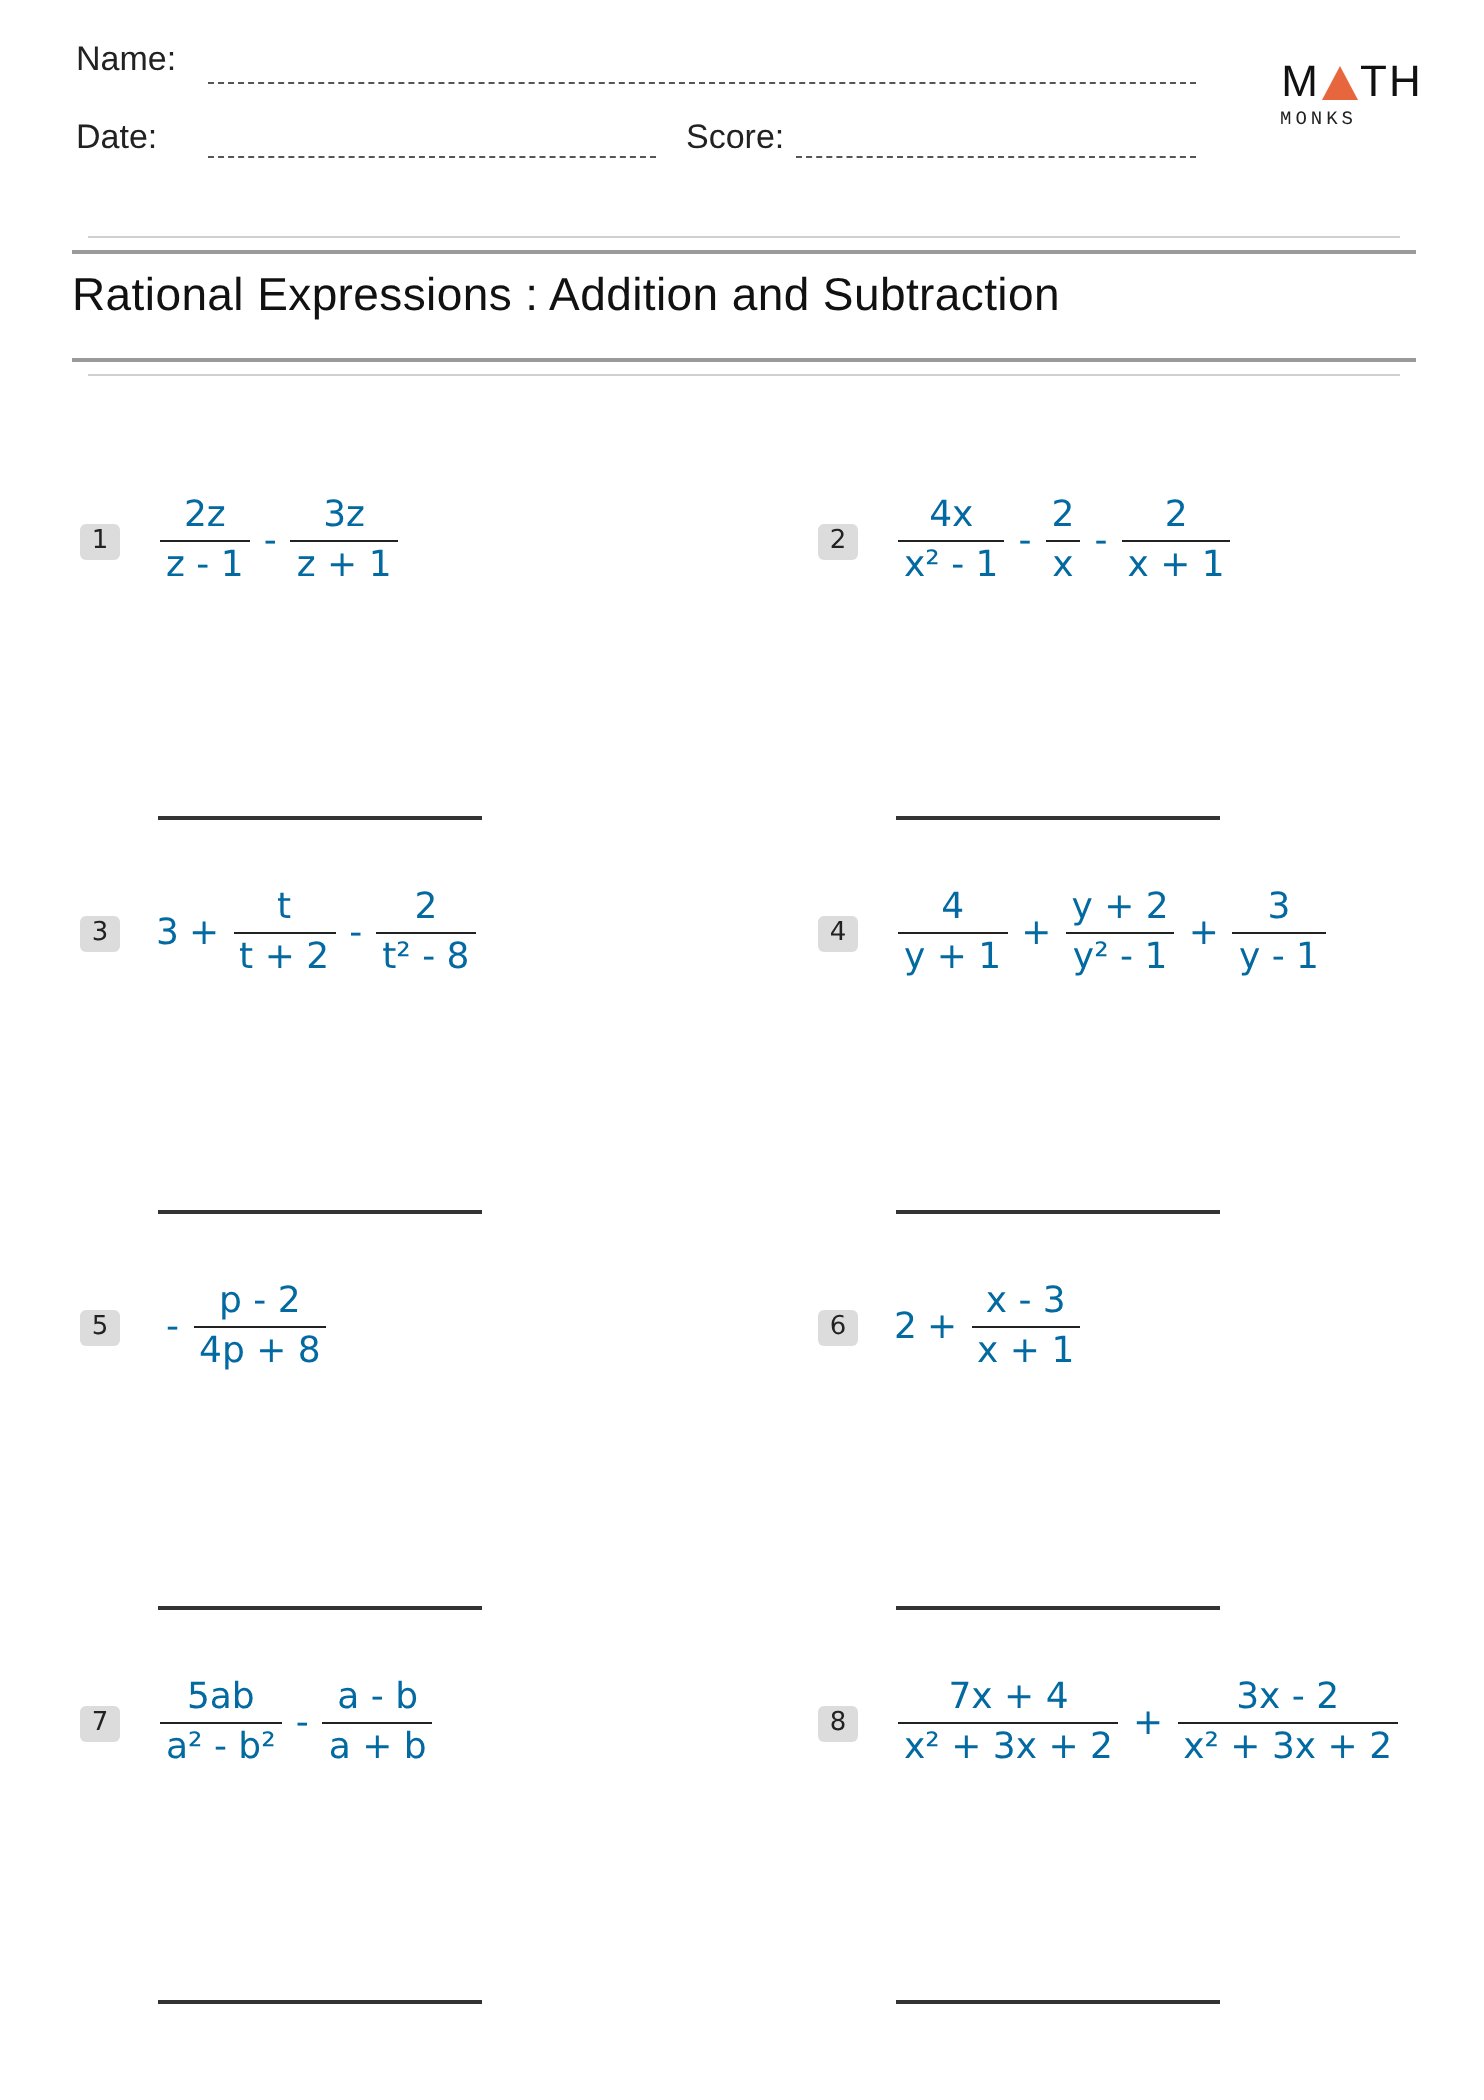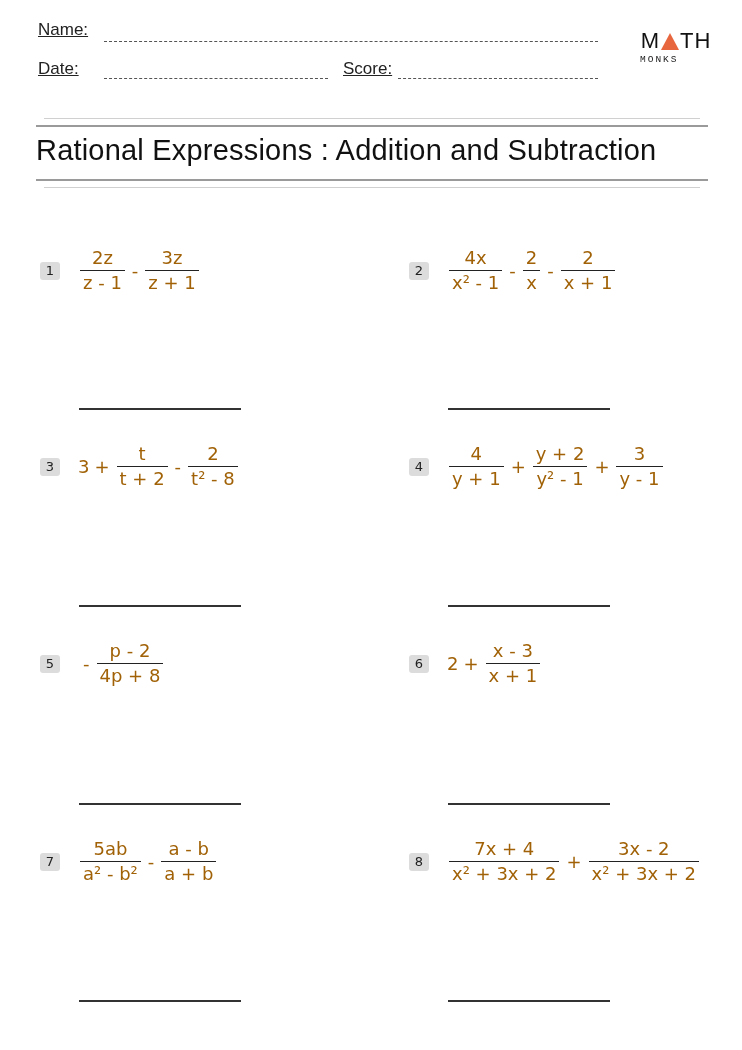--- a/index.html
+++ b/index.html
@@ -1,35 +1,35 @@
 <!DOCTYPE html>
 <html><head>
 <meta charset="utf-8">
 <style>
   html, body { margin: 0; padding: 0; background: #ffffff; }
   body { width: 742px; height: 1050px; position: relative; overflow: hidden;
          font-family: "DejaVu Sans", sans-serif; color: #1a1a1a; }
 
-  .hdr-label { position: absolute; font-family: "Liberation Sans", sans-serif; font-size: 17px; color: #222; text-decoration: underline; }
+  .hdr-label { position: absolute; font-family: "Liberation Sans", sans-serif; font-size: 17px; color: #222; }
   .dash { position: absolute; height: 0; border-bottom: 1.5px dashed #555; }
 
   .logo { position: absolute; left: 640px; top: 30px; width: 72px; text-align: center; }
   .logo-top { font-family: "Liberation Sans", sans-serif; font-size: 22px; letter-spacing: 1px; color: #111; display: flex; align-items: flex-end; justify-content: center; line-height: 22px; }
   .logo-tri { display: inline-block; width: 0; height: 0; border-left: 9px solid transparent; border-right: 9px solid transparent; border-bottom: 17px solid #e8663d; margin: 0 1px 2px 1px; }
   .logo-sub { font-family: Liberation Mono, monospace; font-size: 9.5px; letter-spacing: 2px; color: #222; text-align: left; margin-top: 2px; }
 
   .rule { position: absolute; left: 36px; width: 672px; height: 0; }
   .rule.light { left: 44px; width: 656px; border-top: 1.5px solid #d0d0d0; }
   .rule.dark { border-top: 2px solid #9a9a9a; }
 
-  .title { position: absolute; left: 36px; top: 134px; width: 680px; font-family: "Liberation Sans", sans-serif; font-size: 29px; color: #111; letter-spacing: 0.2px; white-space: nowrap; }
+  .title { position: absolute; left: 36px; top: 134px; width: 680px; font-family: "Liberation Sans", sans-serif; font-size: 23px; color: #111; letter-spacing: 0.2px; white-space: nowrap; }
 
   .problem { position: absolute; display: flex; align-items: center; }
   .num { width: 20px; height: 18px; background: #dcdcdc; border-radius: 3px; font-size: 13px; display: flex; align-items: center; justify-content: center; color: #222; margin-right: 18px; }
-  .expr { display: flex; align-items: center; font-size: 18px; color: #a16207; justify-content: space-between; }
+  .expr { display: flex; align-items: center; font-size: 18px; color: #0369a1; justify-content: space-between; }
   .frac { display: inline-flex; flex-direction: column; align-items: center; margin: 0 2px; }
   .frac .n { padding: 0 3px 2px 3px; line-height: 20px; white-space: nowrap; }
   .frac .d { padding: 2px 3px 0 3px; line-height: 20px; white-space: nowrap; border-top: 1.5px solid #222; }
   .op { margin: 0 5px; line-height: 20px; }
   .term { line-height: 20px; white-space: nowrap; }
   .answer-line { position: absolute; width: 162px; height: 0; border-top: 2px solid #333; }
 </style>
 </head>
 <body>
 

